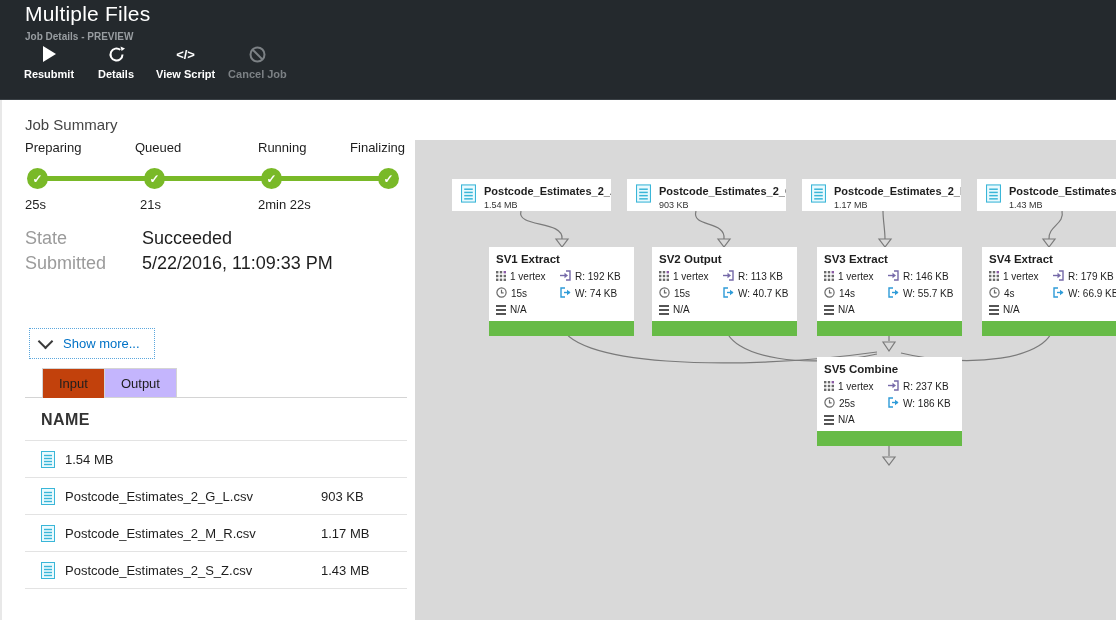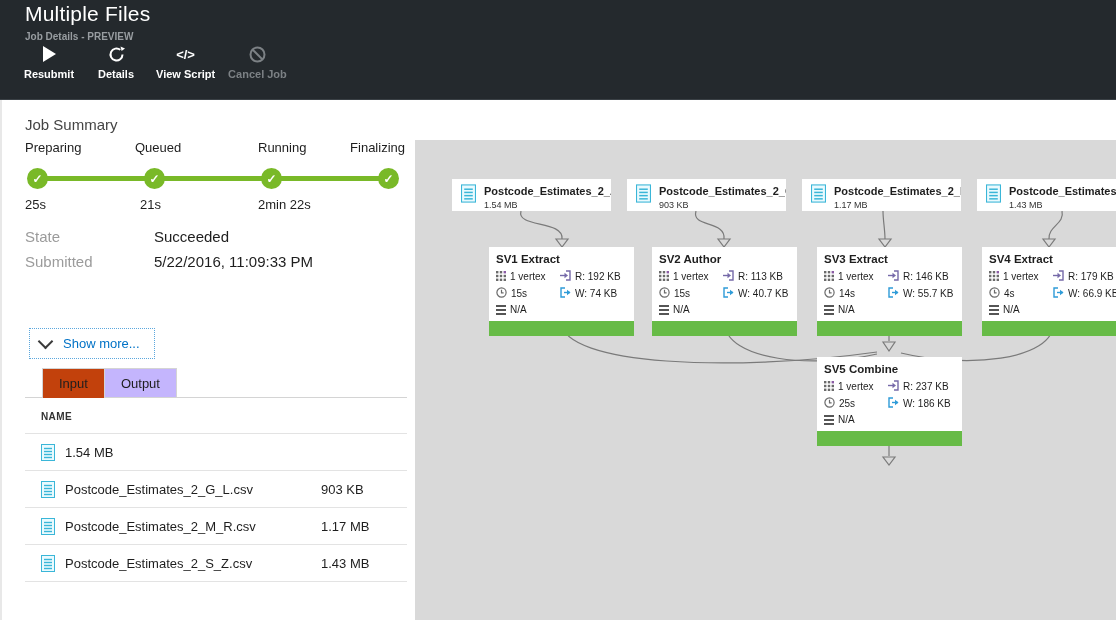--- a/index.html
+++ b/index.html
@@ -19,32 +19,32 @@
   .play-tri{width:0;height:0;border-left:13px solid #ffffff;border-top:8px solid transparent;border-bottom:8px solid transparent;}
   
   .left-pane{position:absolute;left:0;top:100px;width:415px;height:520px;background:#ffffff;border-left:2px solid #e8e8e8;box-sizing:border-box;}
   .section-title{position:absolute;left:23px;top:16px;font-size:15px;color:#444444;}
   .timeline{position:absolute;left:23px;top:40px;width:380px;height:74px;}
   .tl-label{position:absolute;top:0;font-size:13px;color:#1e1e1e;}
   .tl-track{position:absolute;left:13px;top:36px;width:351px;height:5px;background:#79b928;}
   .tl-dot{position:absolute;top:28px;width:21px;height:21px;border-radius:50%;background:#79b928;color:#ffffff;font-size:12px;font-weight:700;display:flex;align-items:center;justify-content:center;}
   .tl-time{position:absolute;top:57px;font-size:13px;color:#1e1e1e;}
   .details{position:absolute;left:23px;top:128px;width:380px;}
-  .detail-row{display:flex;height:25px;align-items:flex-start;font-size:15px;gap:12px;}
+  .detail-row{display:flex;height:25px;align-items:flex-start;font-size:18px;}
   .detail-label{width:117px;color:#9b9b9b;}
   .detail-value{color:#1e1e1e;}
   .show-more{position:absolute;left:27px;top:228px;border:1px dotted #5ba7dd;padding:7px 14px 7px 10px;display:flex;gap:12px;align-items:center;color:#0072c6;font-size:13px;cursor:pointer;background:#fff;}
   .chev{width:9px;height:9px;border-left:2px solid #3b3b3b;border-bottom:2px solid #3b3b3b;transform:rotate(-45deg);margin-top:-5px;}
   .tabs{position:absolute;left:40px;top:268px;display:flex;z-index:2;}
   .tab{height:30px;padding:0 16px;font-size:13px;color:#1e1e1e;display:flex;align-items:center;box-sizing:border-box;cursor:pointer;}
   .tab.active{background:#c2410c;border:1px solid #d4d4d4;border-bottom:none;}
   .tab.inactive{background:#c4b5fd;border:1px solid #d4d4d4;border-left:none;}
   .tab-baseline{position:absolute;left:23px;top:297px;width:382px;height:1px;background:#d4d4d4;z-index:1;}
   .table{position:absolute;left:23px;top:298px;width:382px;}
-  .th-name{font-size:10px;font-weight:700;color:#333333;letter-spacing:.4px;padding:13px 0 11px 16px;}
+  .th-name{font-size:16px;font-weight:700;color:#333333;letter-spacing:.4px;padding:13px 0 11px 16px;}
   .file-row{display:flex;align-items:center;height:36px;border-top:1px solid #e3e3e3;font-size:13px;color:#1e1e1e;padding-left:16px;}
   .file-row:last-child{border-bottom:1px solid #e3e3e3;}
   .file-row .fic{margin-right:10px;display:flex;}
   .file-row .fname{flex:1;}
   .file-row .fsize{width:86px;}
   
   .graph-panel{position:absolute;left:415px;top:140px;width:701px;height:480px;background:#d9d9d9;overflow:hidden;}
   .edges{position:absolute;left:0;top:0;}
   .file-node{position:absolute;height:32px;width:159px;background:#ffffff;display:flex;align-items:center;padding-left:9px;box-sizing:border-box;cursor:pointer;}
   .file-node .fn-text{margin-left:8px;overflow:hidden;}
@@ -310,21 +310,21 @@
             </span>
             <span>N/A</span>
           </span>
       </div>
     </div>
     <div class="stage-bar"></div>
   </div>
 
   <div class="stage-node" style="left:237px;top:107px">
     <div class="stage-inner">
-      <div class="stage-title">SV2 Author</div>
+      <div class="stage-title">SV2 Output</div>
       <div class="stage-grid">
         <span class="sg-cell">
             <span><svg width="10" height="10" viewBox="0 0 10 10">
                 <g fill="#6a6a6a">
                   <rect x="0" y="0" width="2.4" height="2.4"></rect>
                   <rect x="3.8" y="0" width="2.4" height="2.4"></rect>
                   <rect x="0" y="3.8" width="2.4" height="2.4"></rect>
                   <rect x="3.8" y="3.8" width="2.4" height="2.4"></rect>
                   <rect x="7.6" y="3.8" width="2.4" height="2.4"></rect>
                   <rect x="0" y="7.6" width="2.4" height="2.4"></rect>

